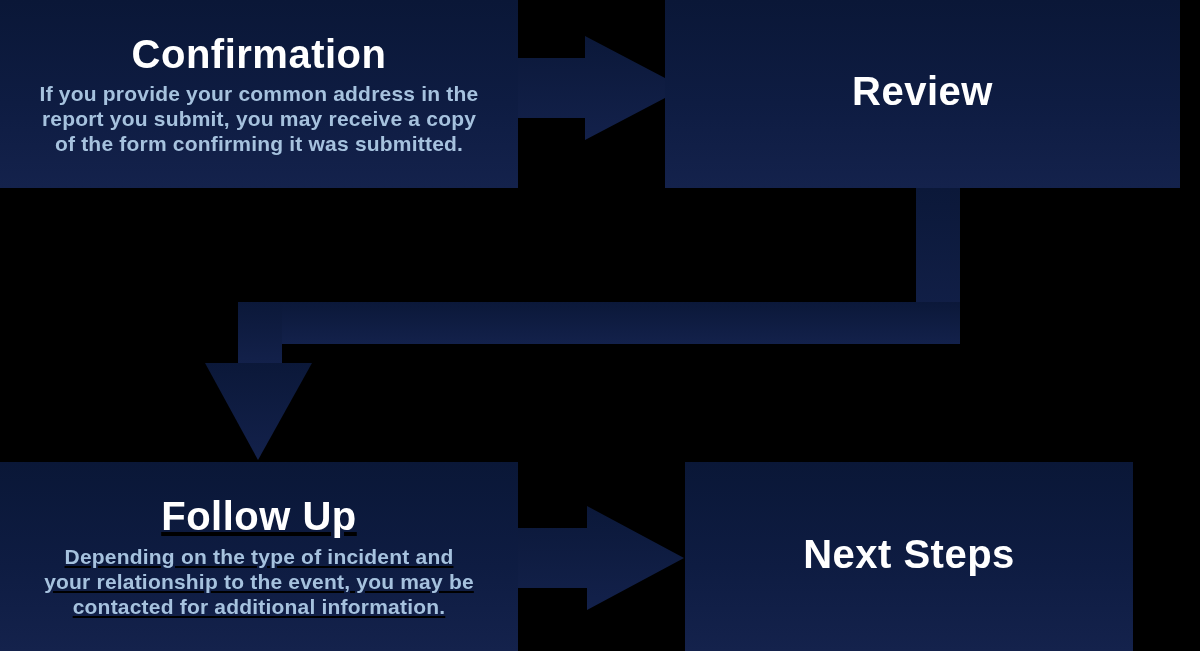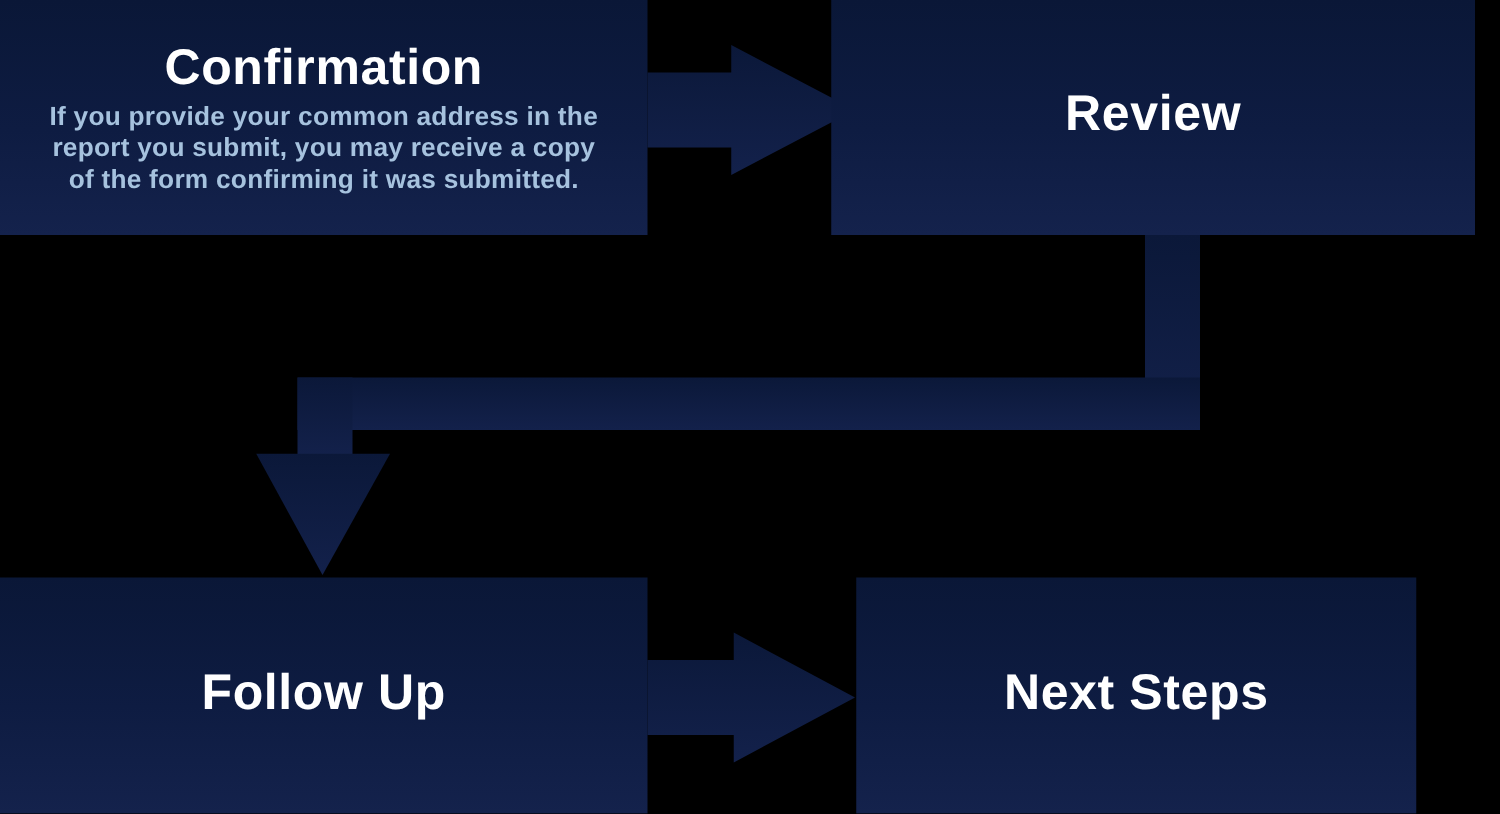--- a/index.html
+++ b/index.html
@@ -46,21 +46,21 @@
     margin: 0;
     font-weight: 700;
     font-size: 21px;
     line-height: 25px;
     letter-spacing: 0.2px;
     color: #a6c2de;
     white-space: pre-line;
   }
   #box-confirmation { left: 0;     top: 0;     width: 518px; height: 188px; }
   #box-review       { left: 665px; top: 0;     width: 515px; height: 188px; }
-  #box-follow-up    { left: 0;     top: 462px; width: 518px; height: 189px; }
+  #box-follow-up    { left: 0;     top: 462px; width: 518px; height: 189px; text-decoration: underline; }
   #box-next-steps   { left: 685px; top: 462px; width: 448px; height: 189px; }
 </style>
 </head>
 <body>
 
 <div id="canvas">
 
   <svg id="connectors" viewBox="0 0 1200 651" xmlns="http://www.w3.org/2000/svg">
     <defs>
       <linearGradient id="navyGrad" x1="0" y1="0" x2="0" y2="1">
@@ -91,19 +91,22 @@
 report you submit, you may receive a copy
 of the form confirming it was submitted.</p>
   </div>
 
   <div class="step-box" id="box-review">
     <h2 class="step-title">Review</h2>
   </div>
 
   <div class="step-box" id="box-follow-up">
     <h2 class="step-title">Follow Up</h2>
+    <p class="step-body">Depending on the type of incident and
+your relationship to the event, you may be
+contacted for additional information.</p>
   </div>
 
   <div class="step-box" id="box-next-steps">
     <h2 class="step-title">Next Steps</h2>
   </div>
 
 </div>
 
 </body></html>

